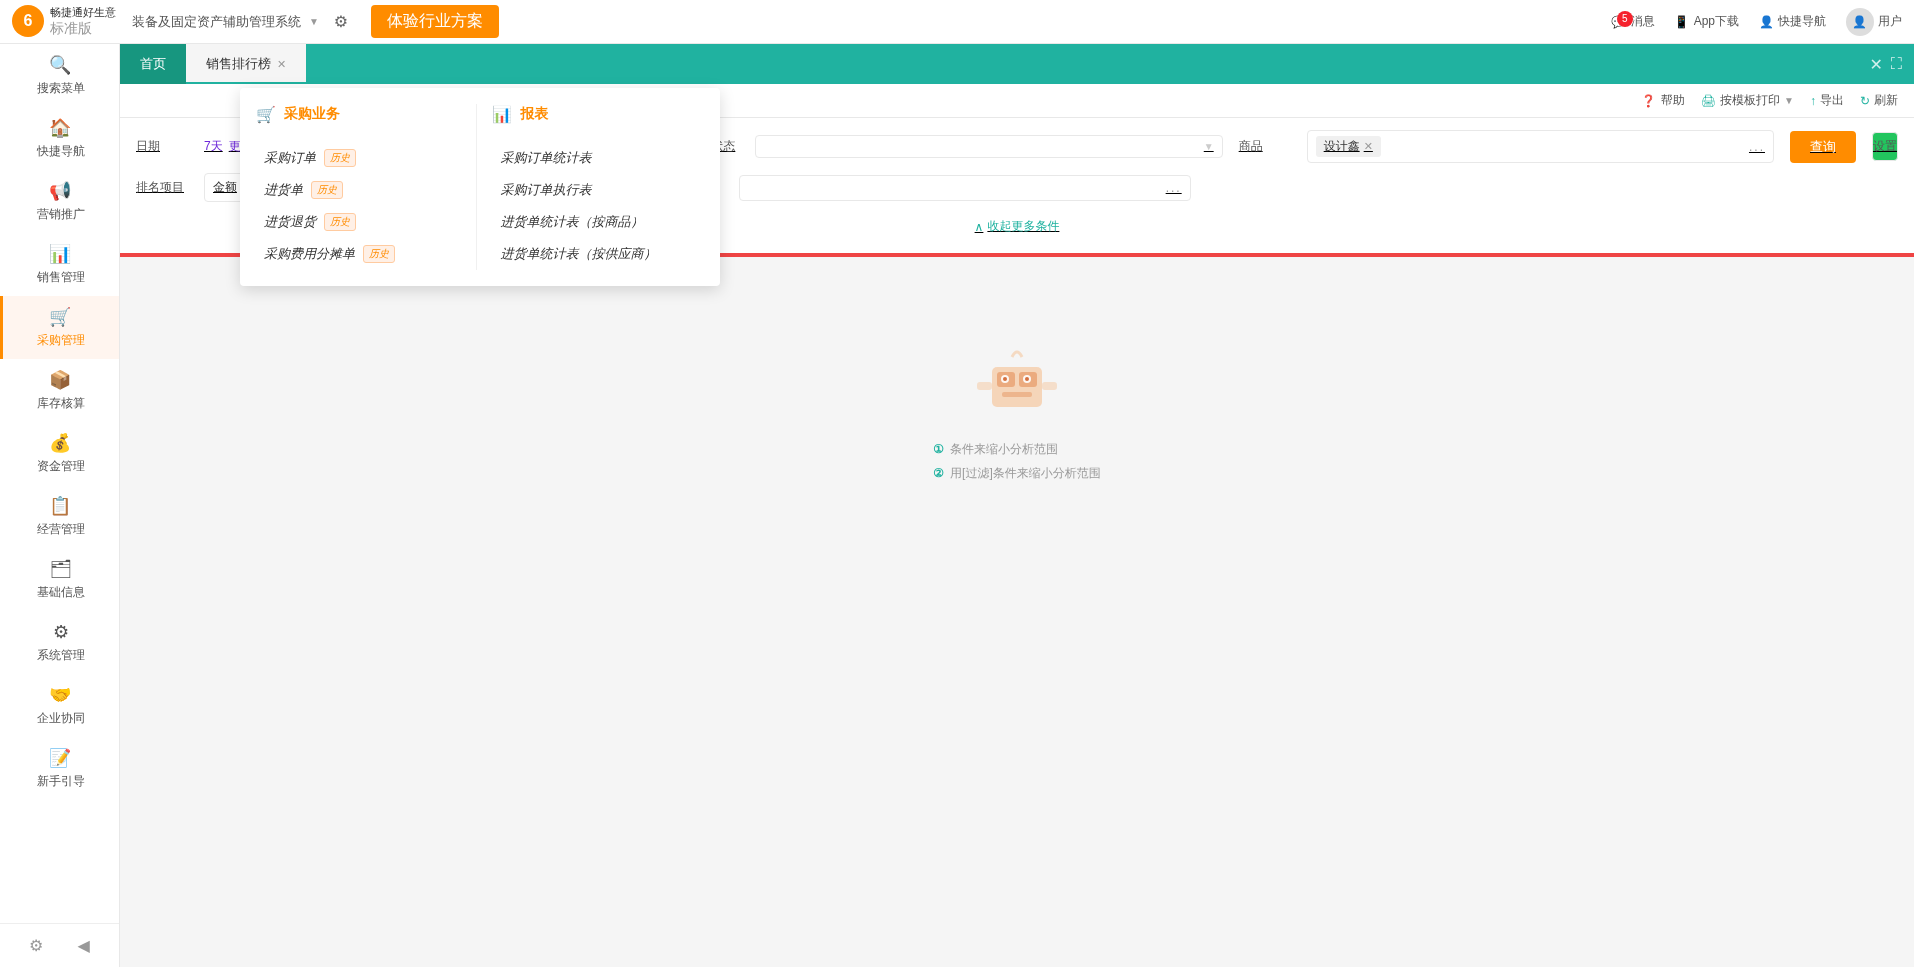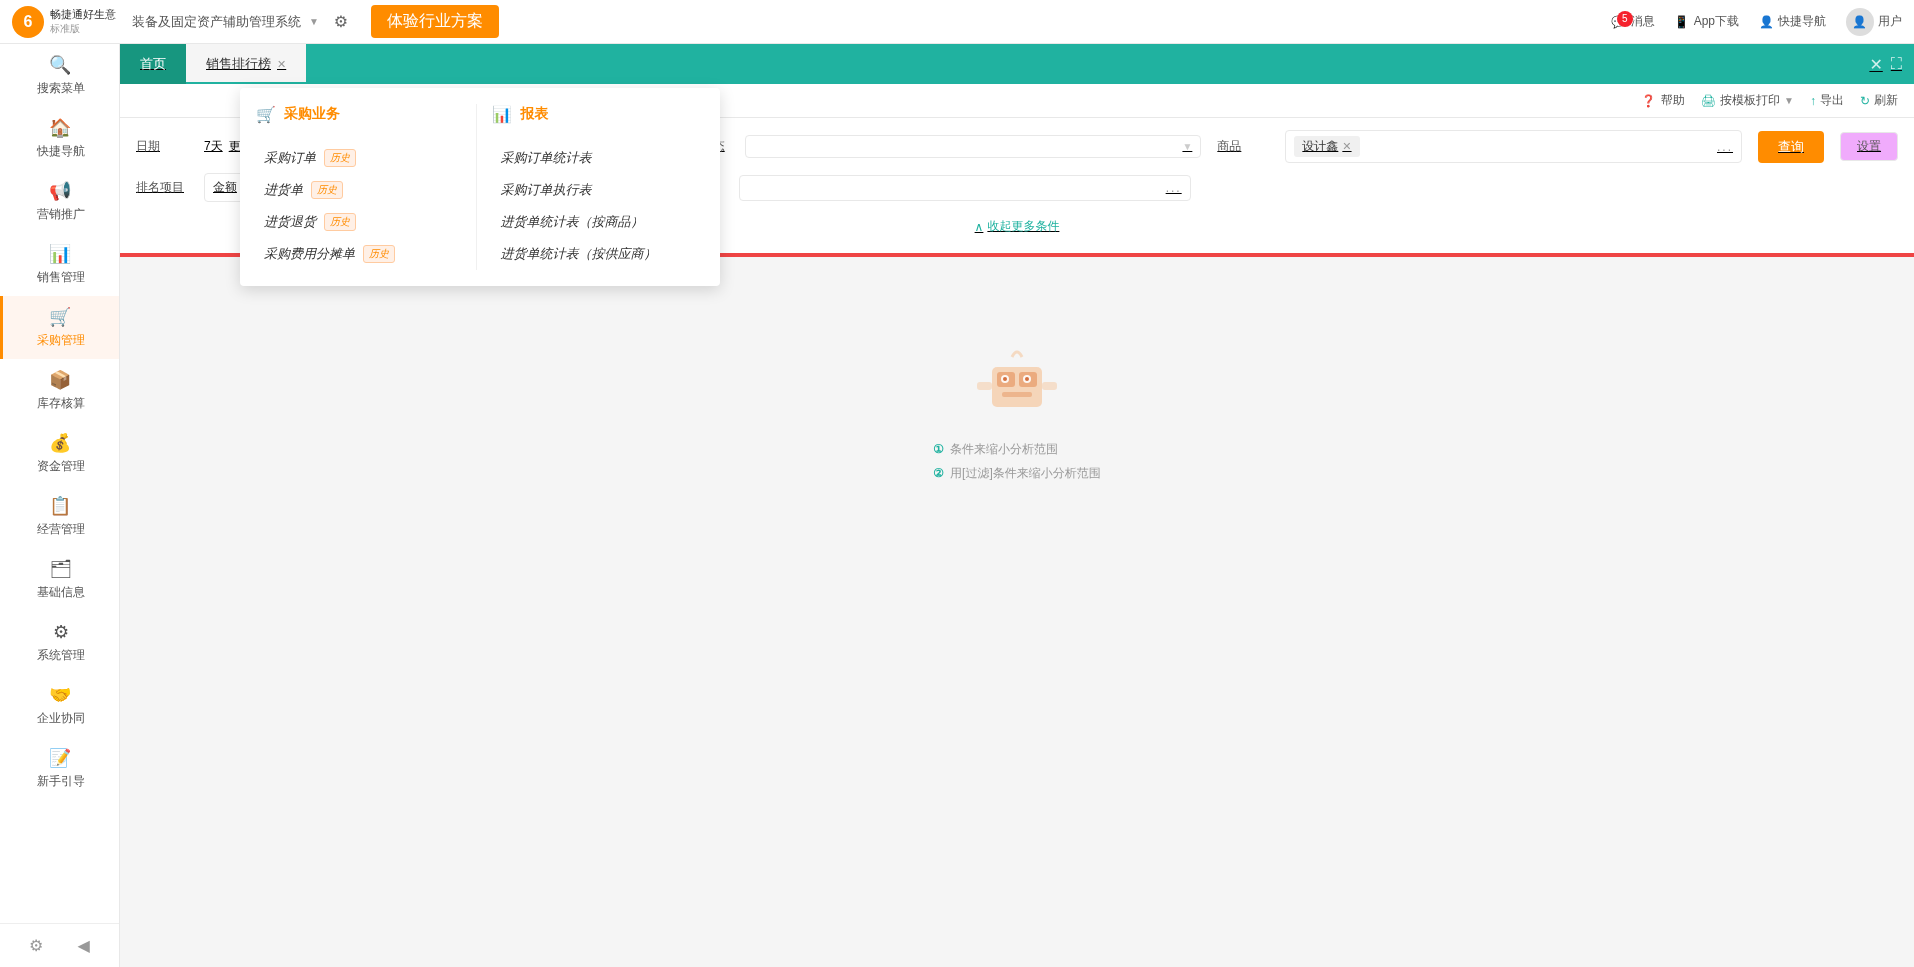--- a/index.html
+++ b/index.html
@@ -33,21 +33,21 @@
       color: white;
       font-size: 16px;
       font-weight: bold;
     }
     .logo-text {
       font-size: 11px;
       color: #333;
       line-height: 1.3;
     }
     .logo-sub {
-      font-size: 10px;
+      font-size: 14px;
       color: #999;
     }
     .system-title {
       flex: 1;
       display: flex;
       align-items: center;
       gap: 8px;
       color: #333;
       font-size: 13px;
     }
@@ -170,21 +170,20 @@
       position: relative;
     }
 
     
     .tab-bar {
       height: 40px;
       background: #20b2a0;
       display: flex;
       align-items: center;
       padding: 0 0 0 0;
-      text-decoration: underline;
     }
     .tab-item {
       height: 40px;
       display: flex;
       align-items: center;
       padding: 0 20px;
       cursor: pointer;
       font-size: 13px;
       color: rgba(255,255,255,0.85);
       gap: 6px;
@@ -282,21 +281,21 @@
       justify-content: space-between;
       cursor: pointer;
       background: #fff;
     }
     .filter-date {
       display: flex;
       align-items: center;
       gap: 6px;
     }
     .date-btn {
-      color: #000000;
+      color: #6d28d9;
       cursor: pointer;
       font-size: 12px;
     }
     .tag {
       background: #f0f0f0;
       border-radius: 3px;
       padding: 2px 8px;
       font-size: 12px;
       color: #333;
       display: inline-flex;
@@ -307,24 +306,24 @@
     .query-btn {
       background: #ff8c00;
       color: white;
       border: none;
       padding: 7px 20px;
       border-radius: 4px;
       cursor: pointer;
       font-size: 13px;
     }
     .set-btn {
-      background: #f0abfc;
+      background: #22c55e;
       color: #555;
       border: 1px solid #e8e8e8;
-      padding: 5px 16px;
+      padding: 5px 0;
       border-radius: 4px;
       cursor: pointer;
       font-size: 12px;
     }
     .collapse-btn {
       display: flex;
       align-items: center;
       justify-content: center;
       gap: 4px;
       color: #20b2a0;

